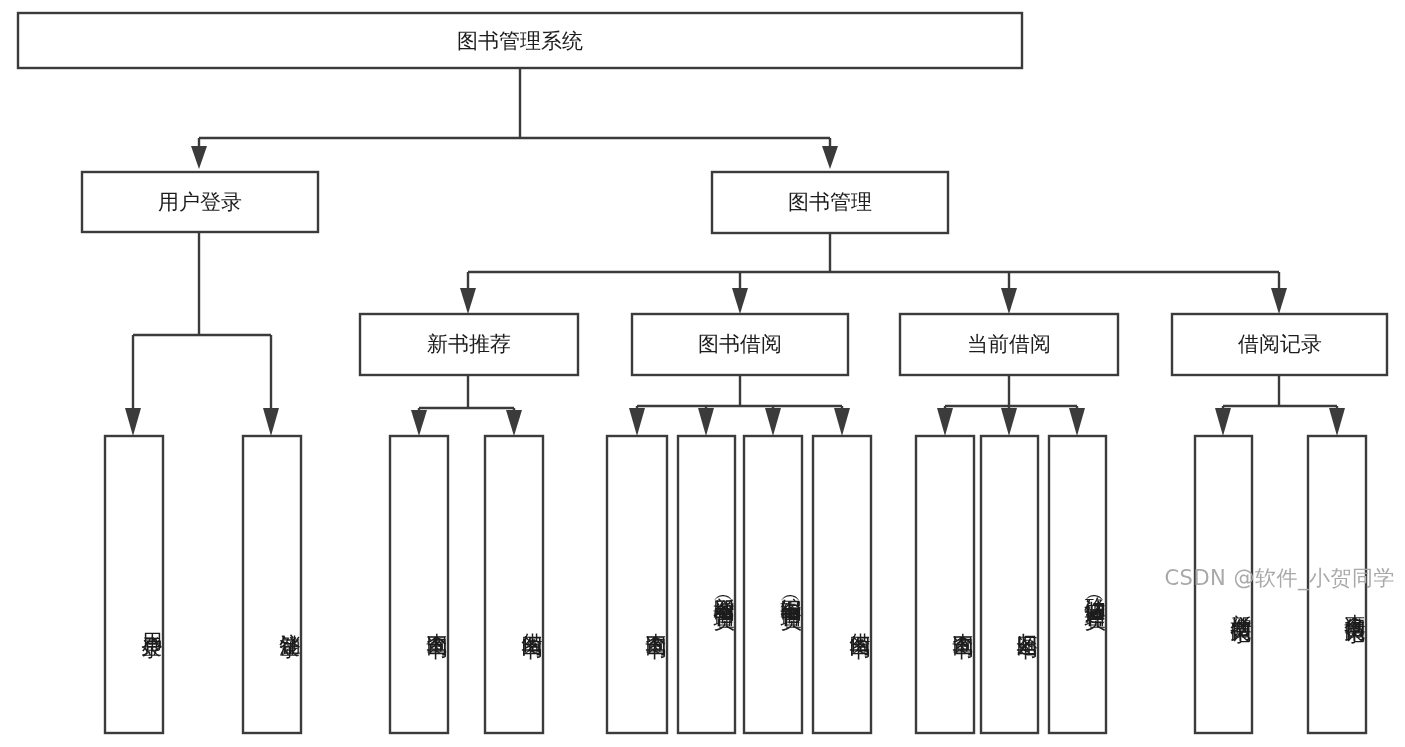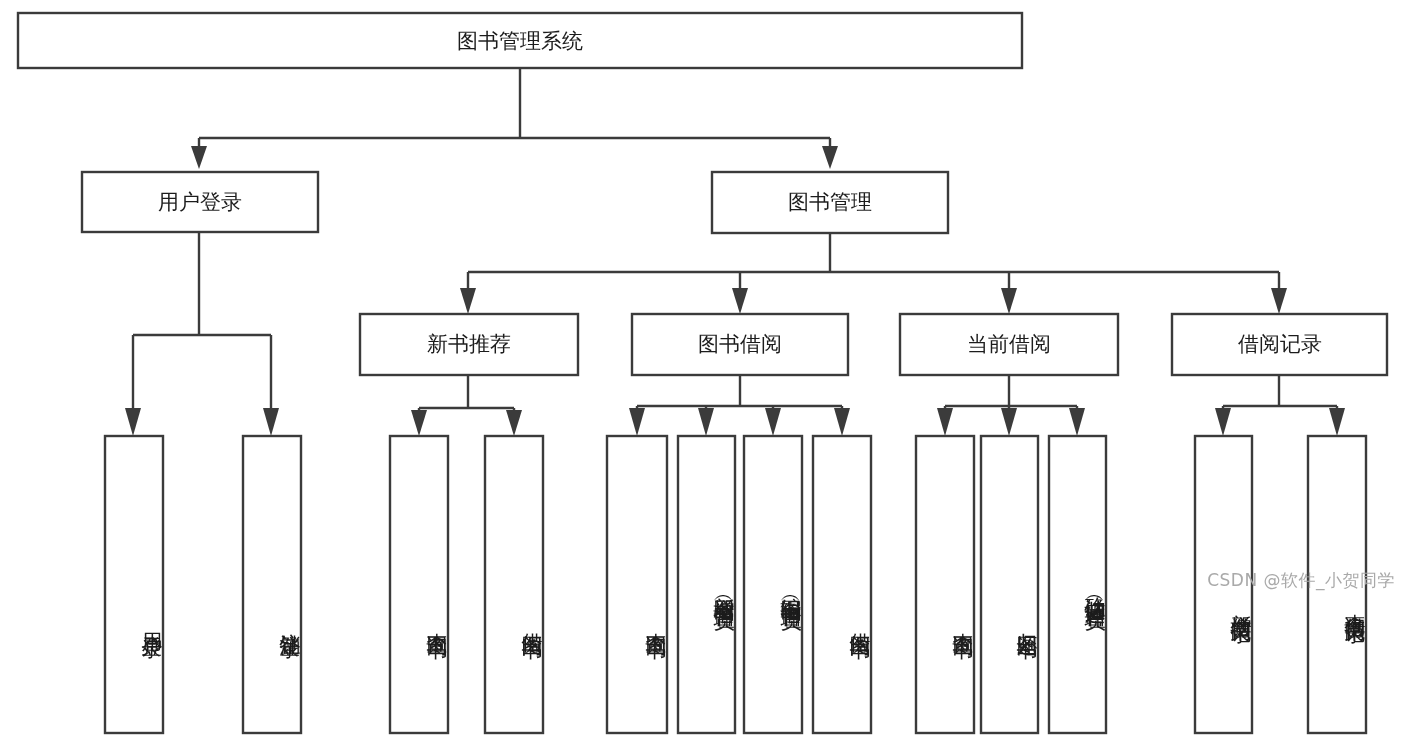--- a/index.html
+++ b/index.html
@@ -63,21 +63,21 @@
     align-items: flex-start;
     justify-content: center;
     white-space: nowrap;
     pointer-events: none;
   }
   .watermark {
     position: absolute;
     right: 10px;
     bottom: 4px;
     font-family: "DejaVu Sans", "Liberation Sans", sans-serif;
-    font-size: 17px;
+    font-size: 21px;
     color: #a9a9a9;
     letter-spacing: 0.5px;
     white-space: nowrap;
   }
 </style>
 </head>
 <body>
 
 <div id="diagram-root">
 

